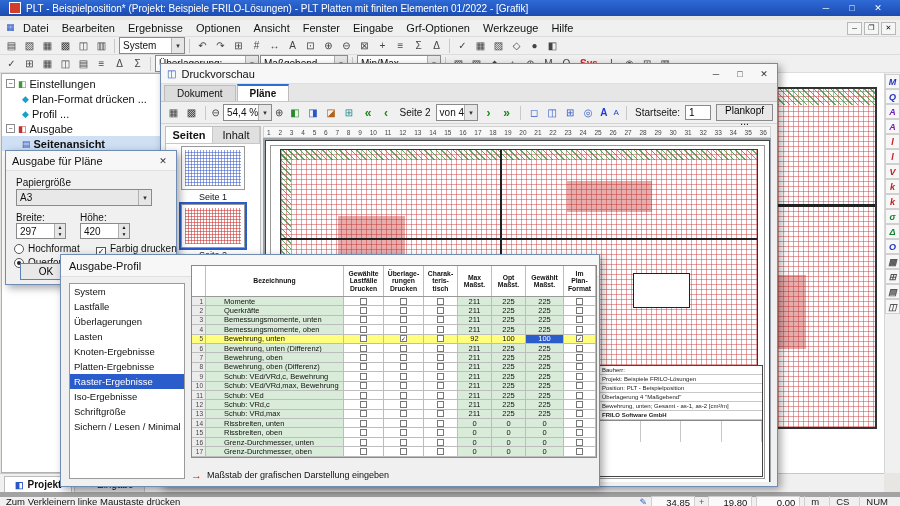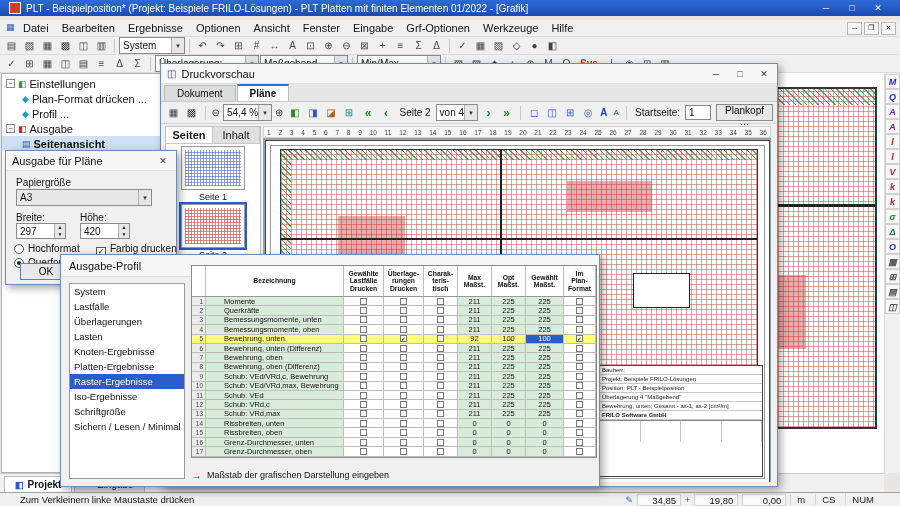--- a/index.html
+++ b/index.html
@@ -125,21 +125,21 @@
 .trow.hl .tc{background:#ffff7d}
 .selblue{background:#2a5ccc !important;color:#fff}
 .cb{width:7px;height:7px;border:1px solid #777;background:#fff;font-size:6px;line-height:6px;text-align:center;color:#222}
 .pfoot{position:absolute;left:130px;top:214px;display:flex;gap:5px;align-items:center;font-size:9px}
 .red-arrow{color:#cc1111;font-weight:bold;font-size:11px}
 
 .bottom-tabs{position:absolute;left:0;top:473px;right:16px;height:19px;background:#f0f0f0;border-top:1px solid #c8c8c8;display:flex;align-items:flex-end;padding-left:4px;gap:2px}
 .btab{display:inline-flex;align-items:center;gap:4px;font-size:10px;padding:2px 10px;background:#e0e0e0;border:1px solid #bcbcbc;border-bottom:none}
 .btab.active{background:#fff;font-weight:bold}
 .btab-icon{font-size:9px}
-.statusbar{position:absolute;left:0;top:492px;right:0;height:14px;background:#f0f0f0;border-top:1px solid #a3a3a3;display:flex;align-items:center;font-size:9.5px;padding:0 20px}
+.statusbar{position:absolute;left:0;top:492px;right:0;height:14px;background:#f0f0f0;border-top:5px solid #a3a3a3;display:flex;align-items:center;font-size:9.5px;padding:0 6px}
 .hint{flex:1;white-space:nowrap}
 .sb-right{display:flex;align-items:center;gap:4px}
 .sb-icon{color:#2a57c8;font-size:9px}
 .sb-box{min-width:44px;text-align:right;border:1px solid #d0d0d0;background:#fafafa;padding:0 4px;height:12px;line-height:11px}
 .sb-label{border-left:1px solid #d0d0d0;padding:0 6px;color:#222}
 </style>
 </head>
 <body>
 
 <div id="app">

